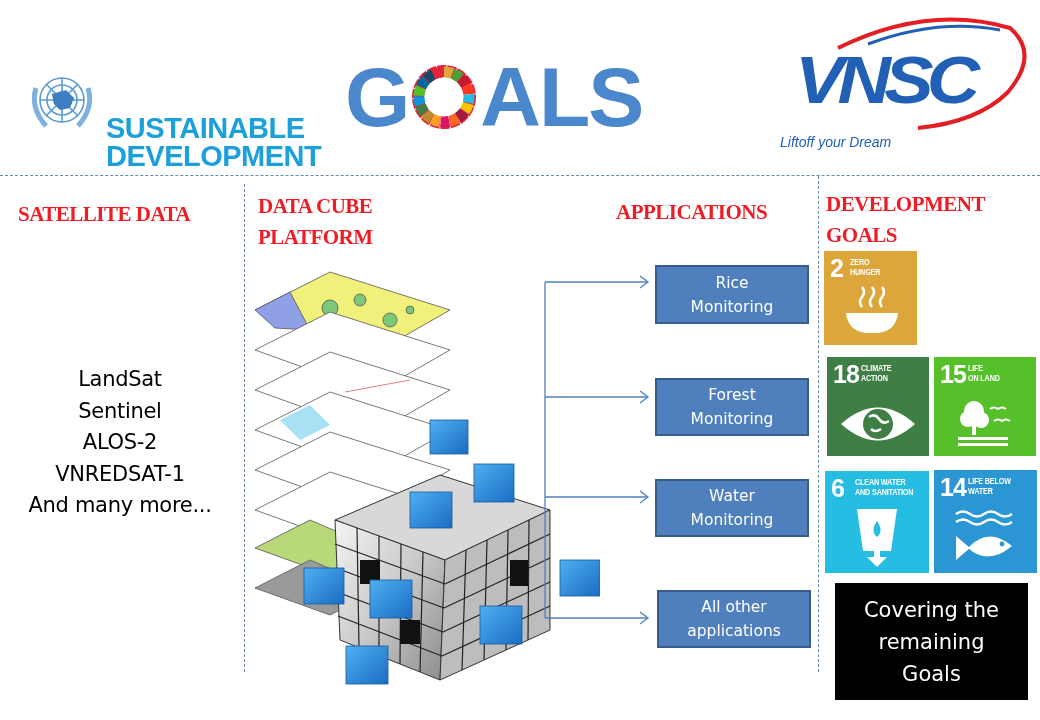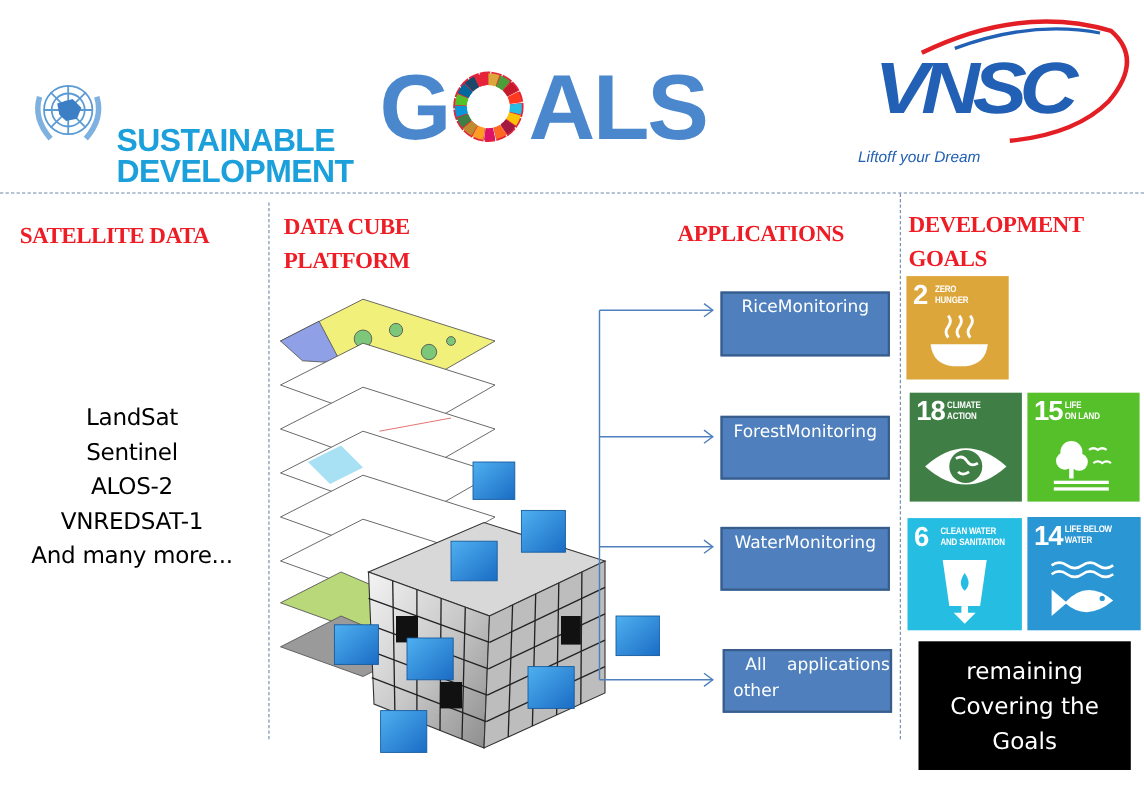--- a/index.html
+++ b/index.html
@@ -34,21 +34,21 @@
   
   .sat-list { left: 0; top: 364px; width: 240px; text-align: center; font-family: "DejaVu Sans", sans-serif; font-size: 21px; line-height: 31.5px; color: #000; letter-spacing: -0.3px; }
 
   
   .cube-art { left: 250px; top: 270px; width: 350px; height: 420px; }
 
   
   .connectors { left: 530px; top: 270px; width: 130px; height: 360px; }
 
   
-  .app-box { position: absolute; background: #4f80bd; border: 2px solid #385d8a; color: #fff; text-align: center; font-family: "DejaVu Sans", sans-serif; font-size: 15.5px; line-height: 24px; display: flex; flex-direction: row; justify-content: center; cursor: pointer; }
+  .app-box { position: absolute; background: #4f80bd; border: 2px solid #385d8a; color: #fff; text-align: center; font-family: "DejaVu Sans", sans-serif; font-size: 15.5px; line-height: 24px; display: flex; flex-direction: column; justify-content: center; cursor: pointer; }
   .app-rice { left: 655px; top: 265px; width: 154px; height: 59px; }
   .app-forest { left: 655px; top: 378px; width: 154px; height: 58px; }
   .app-water { left: 655px; top: 479px; width: 154px; height: 58px; }
   .app-other { left: 657px; top: 590px; width: 154px; height: 58px; }
 
   
   .sdg-tile { position: absolute; color: #fff; overflow: hidden; }
   .sdg-tile .num { position: absolute; left: 6px; top: 4px; font-family: "Liberation Sans", sans-serif; font-weight: bold; font-size: 25px; line-height: 26px; letter-spacing: -1px; }
   .sdg-tile .lbl { position: absolute; top: 6px; font-family: "Liberation Sans", sans-serif; font-weight: bold; font-size: 8.5px; line-height: 10px; letter-spacing: -0.2px; transform: scaleX(0.85); transform-origin: left; }
   .sdg-tile svg { position: absolute; }
@@ -320,16 +320,16 @@
       <path d="M2 6 q7 -5 14 0 q7 5 14 0 q7 -5 14 0 q7 5 14 0"></path>
       <path d="M2 14 q7 -5 14 0 q7 5 14 0 q7 -5 14 0 q7 5 14 0"></path>
     </g>
     <path d="M14 40 Q34 18 58 38 Q34 58 14 40 Z" fill="#fff"></path>
     <path d="M2 28 L16 40 L2 52 Z" fill="#fff"></path>
     <circle cx="48" cy="36" r="2.4" fill="#2b96d4"></circle>
   </svg>
 </div>
 
 <div class="abs remaining">
+  <div>Covering the</div>
   <div>remaining</div>
-  <div>Covering the</div>
   <div>Goals</div>
 </div>
 
 </body></html>

